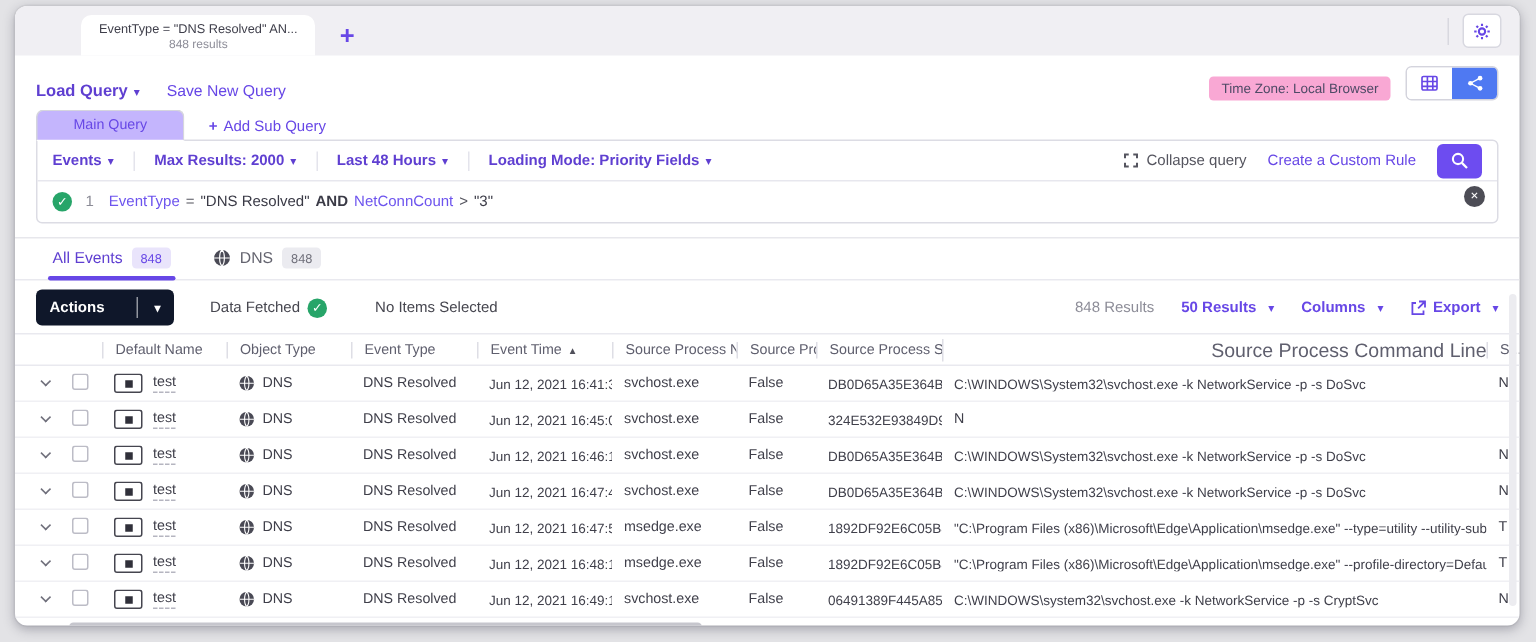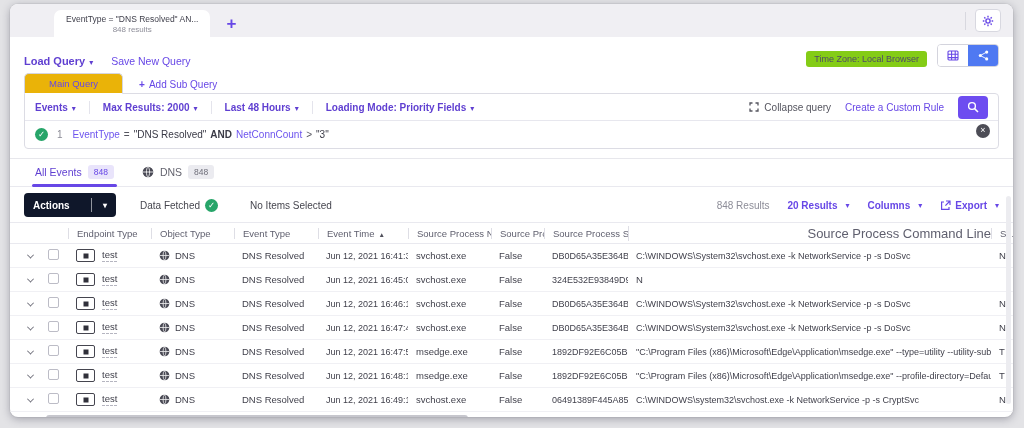--- a/index.html
+++ b/index.html
@@ -30,29 +30,29 @@
   .ext-txt .e2 { font-size:8px; color:#8e8e99; margin-top:1px; }
   .vdiv { width:1px; height:18px; background:#d8d8df; }
   .gear-btn { width:26px; height:23px; background:#fff; border:1px solid #d8d8e0; border-radius:4px;
     display:flex; align-items:center; justify-content:center; cursor:pointer; }
   
   .main { padding:0 14px; }
   .loadrow { display:flex; align-items:flex-end; padding-top:8px; height:30px; }
   .load-query { color:#5f3fd1; font-weight:bold; font-size:11px; cursor:pointer; }
   .caret { font-size:8px; margin-left:4px; }
   .save-query { color:#6747e6; font-size:10.5px; margin-left:18px; cursor:pointer; }
-  .tz-pill { margin-left:auto; background:#84cc16; color:#4f4a66; font-size:9px; padding:3px 8px; border-radius:3px; }
+  .tz-pill { margin-left:auto; background:#f9a8d4; color:#4f4a66; font-size:9px; padding:3px 8px; border-radius:3px; }
   .toggle-group { display:flex; margin-left:10px; border:1px solid #d4d4dd; border-radius:4px; overflow:hidden; }
   .tgl { width:30px; height:21px; display:flex; align-items:center; justify-content:center; cursor:pointer; }
   .tgl.grid { background:#fff; }
   .tgl.share { background:#4f79f2; }
   
   .subtabs { display:flex; align-items:flex-end; margin-top:6px; height:21px; }
   .main-query-tab {
-    background:#eab308; border:1px solid #d5d5de; border-bottom:1px solid #fff;
+    background:#c4b5fd; border:1px solid #d5d5de; border-bottom:1px solid #fff;
     border-radius:5px 5px 0 0; color:#6747e6; font-size:9.5px; padding:4px 24px;
     position:relative; z-index:2; cursor:pointer;text-align:center;
   }
   .add-sub { color:#6747e6; font-size:10px; margin:0 0 4px 16px; cursor:pointer; }
   .add-sub .pl { font-weight:bold; margin-right:4px; }
   
   .qpanel { border:1px solid #dcdce4; border-radius:0 4px 4px 4px; margin-top:-1px; position:relative; z-index:1; }
   .qp-toolbar { display:flex; align-items:center; height:27px; border-bottom:1px solid #e7e7ee; padding:0 10px; }
   .qdd { color:#5f3fd1; font-weight:bold; font-size:10px; cursor:pointer; white-space:nowrap; }
   .vsep { width:1px; height:13px; background:#e4e4ec; margin:0 13px; }
@@ -263,21 +263,21 @@
         <span class="caret">▾</span>
       </button>
       <span class="fetched">
         <span>Data Fetched</span>
         <span class="chk-circle">✓</span>
       </span>
       <span class="noitems">No Items Selected</span>
       <div class="act-right">
         <span class="total-results">848 Results</span>
         <span class="plink">
-            <span>20 Results</span>
+            <span>50 Results</span>
             <span class="caret">▾</span>
           </span>
         <span class="plink">
             <span>Columns</span>
             <span class="caret">▾</span>
           </span>
         <span class="plink">
           <span>
             <svg width="11" height="11" viewBox="0 0 11 11">
                 <g stroke="#6747e6" stroke-width="1.2" fill="none">
@@ -288,21 +288,21 @@
           </span>
           <span>Export</span>
             <span class="caret">▾</span>
         </span>
       </div>
     </div>
 
     <div class="table">
       <div class="thead">
         <span class="hspacer"></span>
-        <span class="hcell c-ep">Endpoint Type</span>
+        <span class="hcell c-ep">Default Name</span>
         <span class="hcell c-obj">Object Type</span>
         <span class="hcell c-et">Event Type</span>
         <span class="hcell c-tm" style="font-size:9.5px;"><span>Event Time</span><span class="sortarrow">▲</span></span>
         <span class="hcell c-spn">Source Process N...</span>
         <span class="hcell c-spro">Source Pro...</span>
         <span class="hcell c-spst" style="font-size:9.5px;">Source Process St...</span>
         <span class="hcell c-cmd" style="font-size:13px;text-align:right;">Source Process Command Line</span>
         <span class="hcell c-last">S...</span>
       </div>
       <div>

